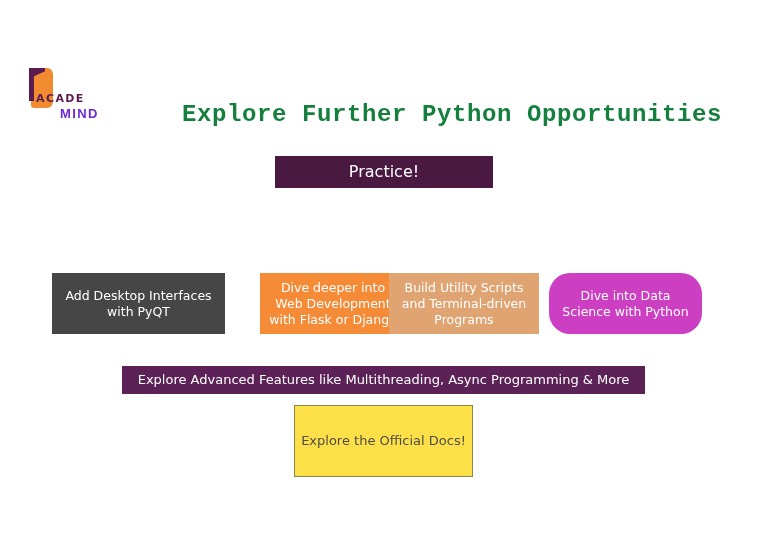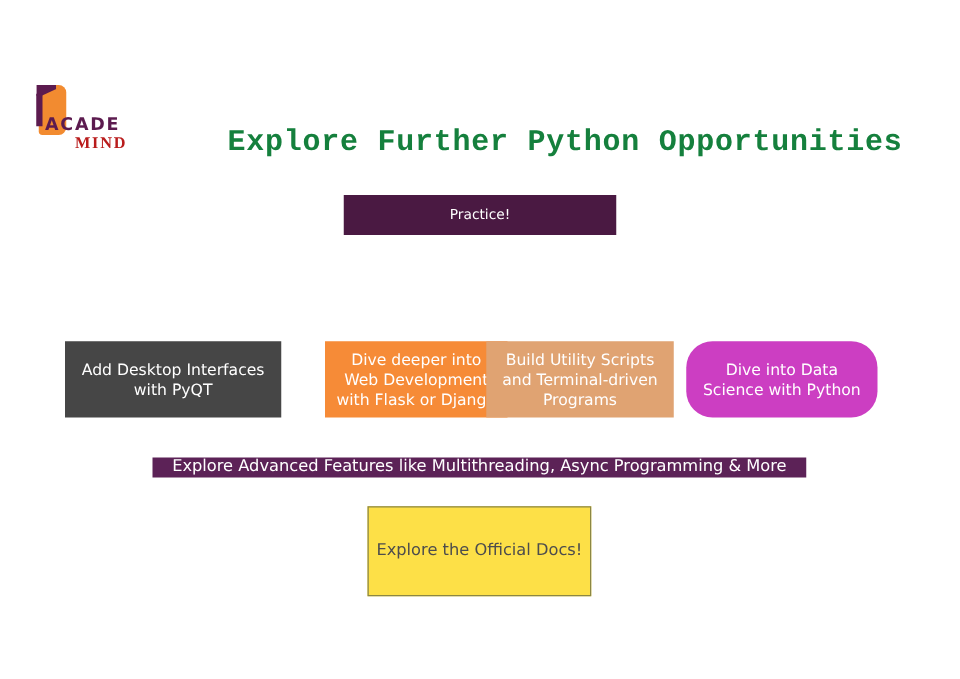--- a/index.html
+++ b/index.html
@@ -53,33 +53,33 @@
     width: 5px;
     height: 26px;
     background: #5c1b4f;
   }
   .logo-text-1 {
     position: absolute;
     left: 10px;
     top: 24px;
     font-family: "DejaVu Sans", sans-serif;
     font-weight: bold;
-    font-size: 14px;
+    font-size: 11px;
     letter-spacing: 1.4px;
     color: #5c1b4f;
   }
   .logo-text-2 {
     position: absolute;
     left: 34px;
     top: 38px;
-    font-family: Liberation Serif, serif;
+    font-family: Liberation Sans, sans-serif;
     font-weight: bold;
     font-size: 13px;
     letter-spacing: 1.4px;
-    color: #b91c1c;
+    color: #6d28d9;
   }
 
   
   .title {
     position: absolute;
     left: 182px;
     top: 101px;
     font-family: Liberation Mono, monospace;
     font-weight: bold;
     font-size: 24px;
@@ -100,21 +100,21 @@
     line-height: 1.28;
   }
 
   .box-practice {
     left: 275px;
     top: 156px;
     width: 218px;
     height: 32px;
     background: #4a1942;
     color: #ffffff;
-    font-size: 11px;
+    font-size: 16px;
   }
 
   .box-build-other {
     left: 275px;
     top: 210px;
     width: 218px;
     height: 33px;
     background: #eec6e9;
     border: 2px solid #a86aa0;
     color: #3f1338;
@@ -151,21 +151,21 @@
     width: 153px;
     background: #cc3ec2;
     color: #ffffff;
     border-radius: 21px;
   }
 
   .box-advanced {
     left: 122px;
     top: 366px;
     width: 523px;
-    height: 16px;
+    height: 28px;
     background: #5c2257;
     color: #ffffff;
     font-size: 13px;
   }
 
   .box-docs {
     left: 294px;
     top: 405px;
     width: 179px;
     height: 72px;

